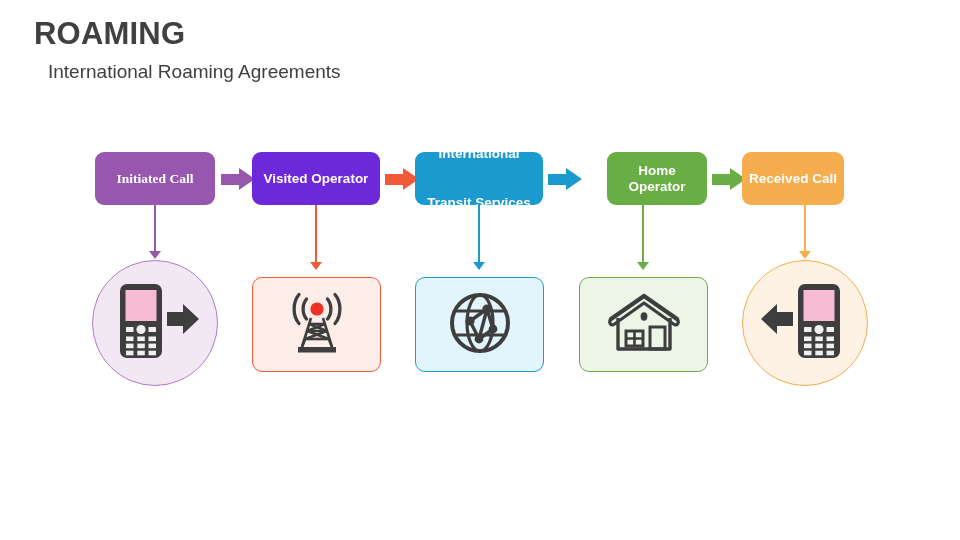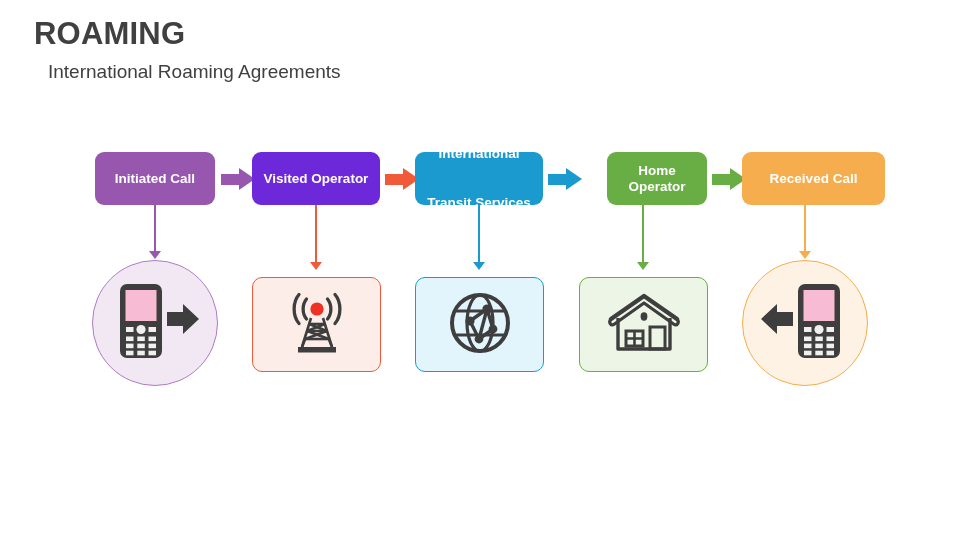--- a/index.html
+++ b/index.html
@@ -89,21 +89,21 @@
 </head>
 <body>
 
 <div id="slide">
 
   <div id="title">ROAMING</div>
   <div id="subtitle">International Roaming Agreements</div>
 
   <div id="flow">
 
-    <div class="col" style="left:95px; width:120px;">
+    <div class="col" style="left:95px; width:120px;font-family:Liberation Serif, serif;">
       <div class="chip" style="background:#9757AF;">
         <span>Initiated Call</span>
       </div>
     </div>
     <div class="vconn" style="left:149px; height:54px; color:#9757AF;">
       <div class="vshaft" style="height:46px; background:#9757AF;"></div>
       <div class="vhead"></div>
     </div>
     <div class="iconbox circle" style="left:92px; top:260px; width:126px; height:126px; background:#F1E8F4; border:1px solid #B07BC4;">
       <span>
@@ -238,21 +238,21 @@
           <rect x="45" y="36" width="15" height="22" fill="none" stroke="#3E3E3E" stroke-width="3"></rect>
         </svg>
       </span>
     </div>
 
     <div class="hconn" style="left:712px; color:#69AD45;">
       <div class="shaft" style="background:#69AD45;"></div>
       <div class="head"></div>
     </div>
 
-    <div class="col" style="left:742px; width:143px;">
+    <div class="col" style="left:742px; width:102px;">
       <div class="chip" style="background:#F5AD4D;">
         <span>Received Call</span>
       </div>
     </div>
     <div class="vconn" style="left:799px; height:54px; color:#F5AD4D;">
       <div class="vshaft" style="height:46px; background:#F5AD4D;"></div>
       <div class="vhead"></div>
     </div>
     <div class="iconbox circle" style="left:742px; top:260px; width:126px; height:126px; background:#FDF2E3; border:1px solid #F5AD4D;">
       <span>

